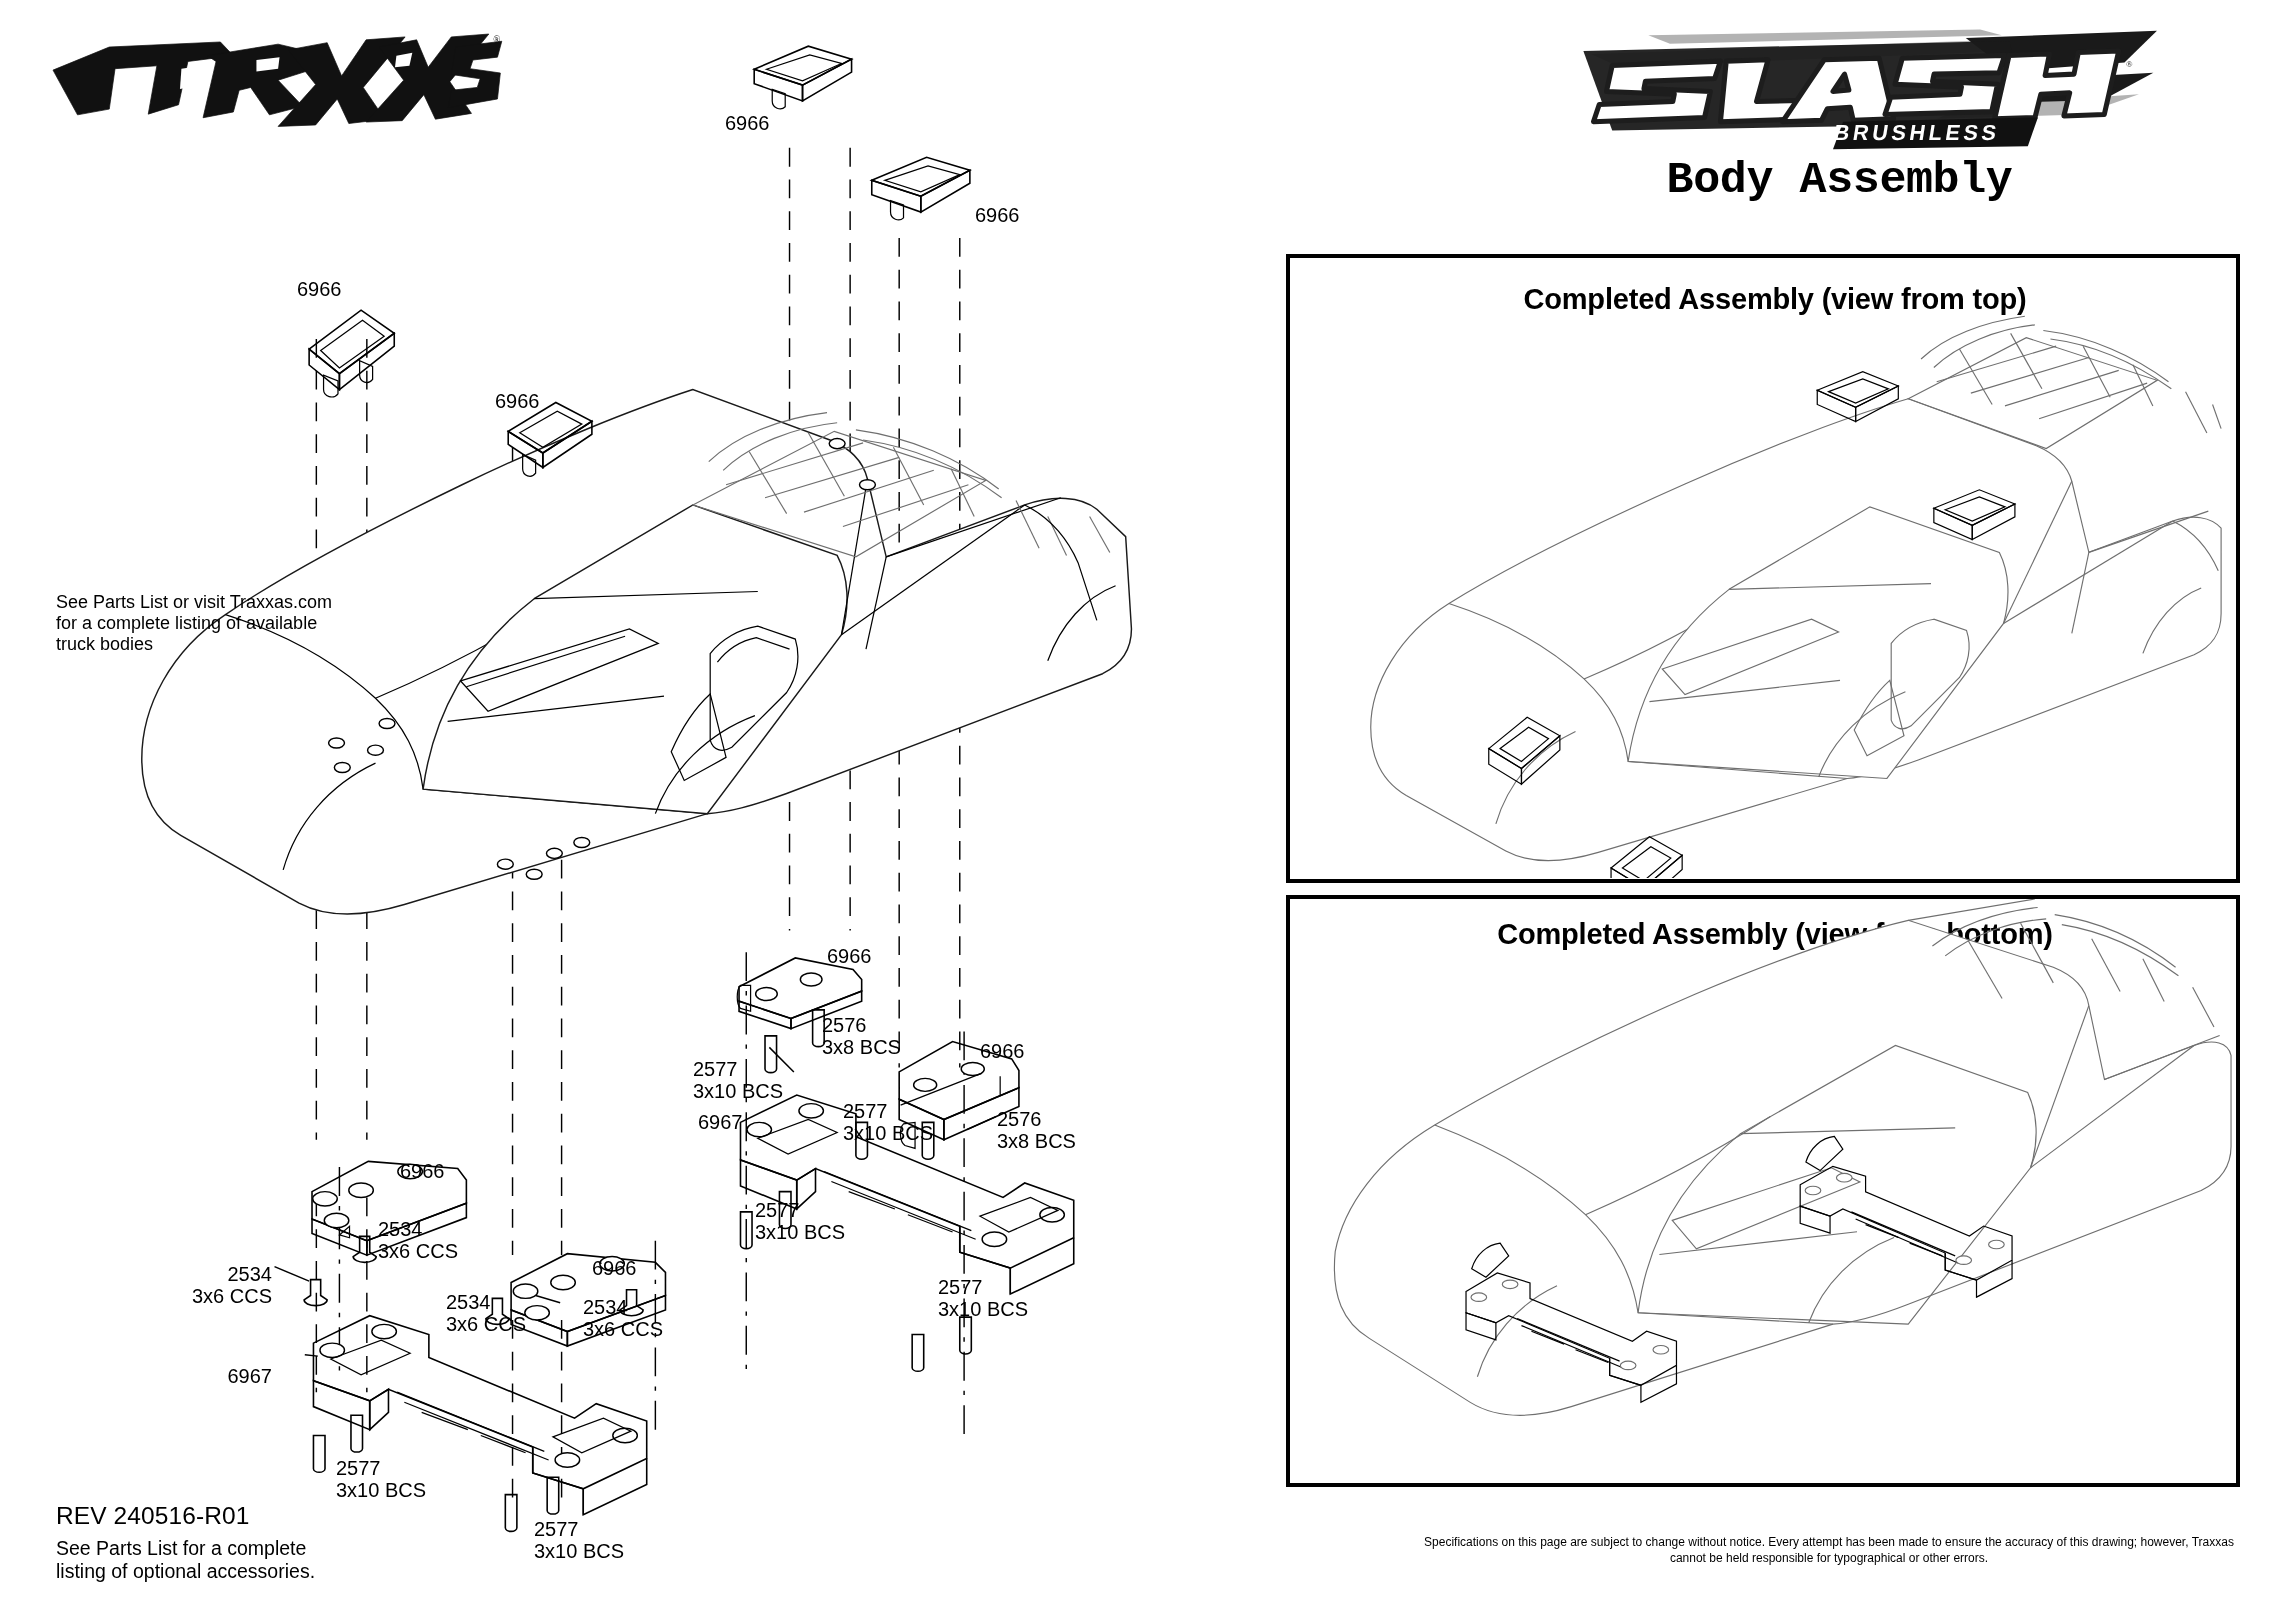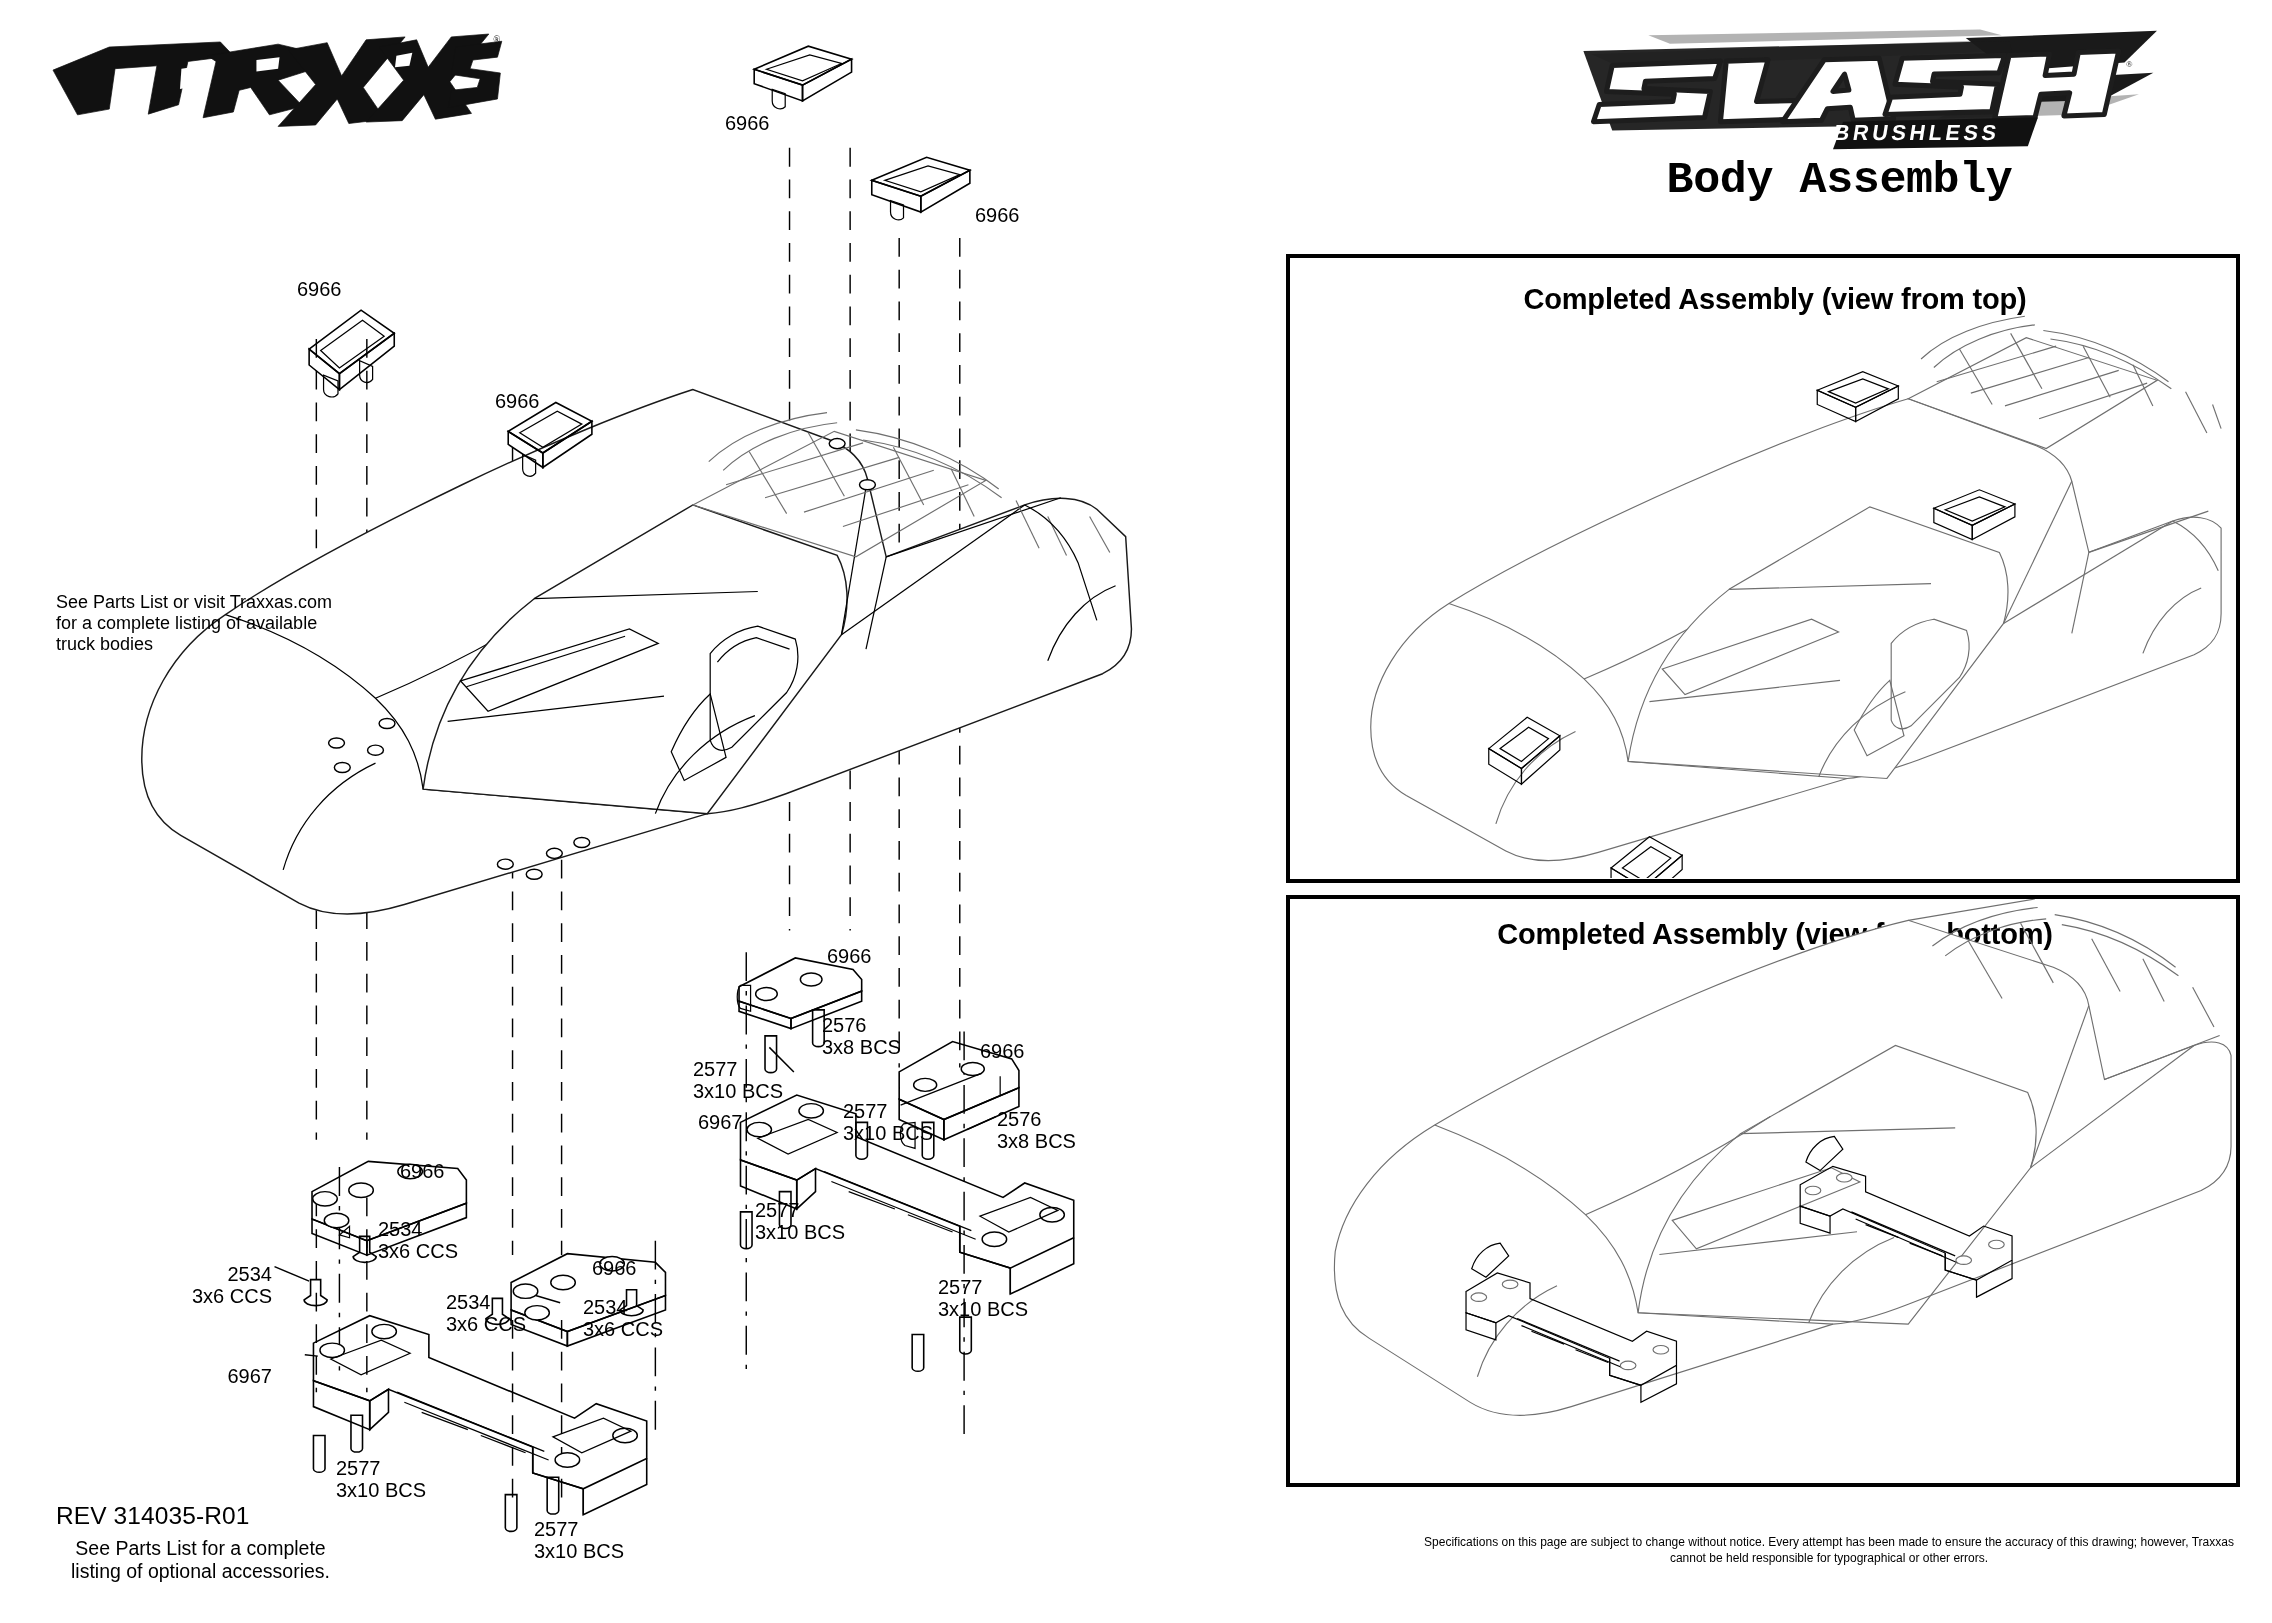--- a/index.html
+++ b/index.html
@@ -25,21 +25,21 @@
     position:absolute; left:0; right:0; text-align:center;
     font-size:29px; font-weight:bold; letter-spacing:-0.2px;padding-left:24px;
   }
   #panel-top .panel-title    { top:24.5px; }
   #panel-bottom .panel-title { top:19px; }
 
   
   .note { font-size:18px; line-height:1.18; }
   #note-bodies  { left:56px;  top:592px;  width:289px; }
   #rev-line     { left:56px;  top:1502px; font-size:24.5px; letter-spacing:0.1px; }
-  #note-optional{ left:56px;  top:1537px; width:289px; font-size:19.5px; line-height:1.2;text-align:center; }
+  #note-optional{ left:56px;  top:1537px; width:289px; font-size:19.5px; line-height:1.2; }
   #disclaimer   { left:1414px; top:1535px; width:830px; font-size:12px;
                   line-height:1.3; text-align:center; }
 
   
   .lbl { font-size:20px; line-height:1.1; white-space:pre; letter-spacing:0px; }
   .lbl.r { text-align:right; }
 
   
   svg.layer { position:absolute; left:0; top:0; width:2273px; height:1623px;
               overflow:visible; pointer-events:none; }
@@ -541,21 +541,21 @@
         <ellipse class="thin-gray-f" cx="262" cy="560" rx="11" ry="6"></ellipse>
         <ellipse class="thin-gray-f" cx="518" cy="634" rx="11" ry="6"></ellipse>
         <ellipse class="thin-gray-f" cx="472" cy="656" rx="11" ry="6"></ellipse>
         <path class="ln-thin" d="M252,520 C258,500 274,486 292,484 L304,502 L272,532 Z"></path>
       </g>
     </g>
   </svg>
 </div>
 
 <div class="abs note" id="note-bodies">See Parts List or visit Traxxas.com for a complete listing of available truck bodies</div>
-<div class="abs" id="rev-line">REV 314035-R01</div>
+<div class="abs" id="rev-line">REV 240516-R01</div>
 <div class="abs" id="note-optional">See Parts List for a complete listing of optional accessories.</div>
 <div class="abs" id="disclaimer">Specifications on this page are subject to change without notice.  Every attempt has been made to ensure the accuracy of this drawing; however, Traxxas cannot be held responsible for typographical or other errors.</div>
 
 <div id="callout-host">
     <div class="abs lbl" style="top: 112px; left: 725px;">6966</div>
     <div class="abs lbl" style="top: 204px; left: 975px;">6966</div>
     <div class="abs lbl" style="top: 278px; left: 297px;">6966</div>
     <div class="abs lbl" style="top: 390px; left: 495px;">6966</div>
     <div class="abs lbl" style="top: 945px; left: 827px;">6966</div>
     <div class="abs lbl" style="top: 1014px; left: 822px;">2576

